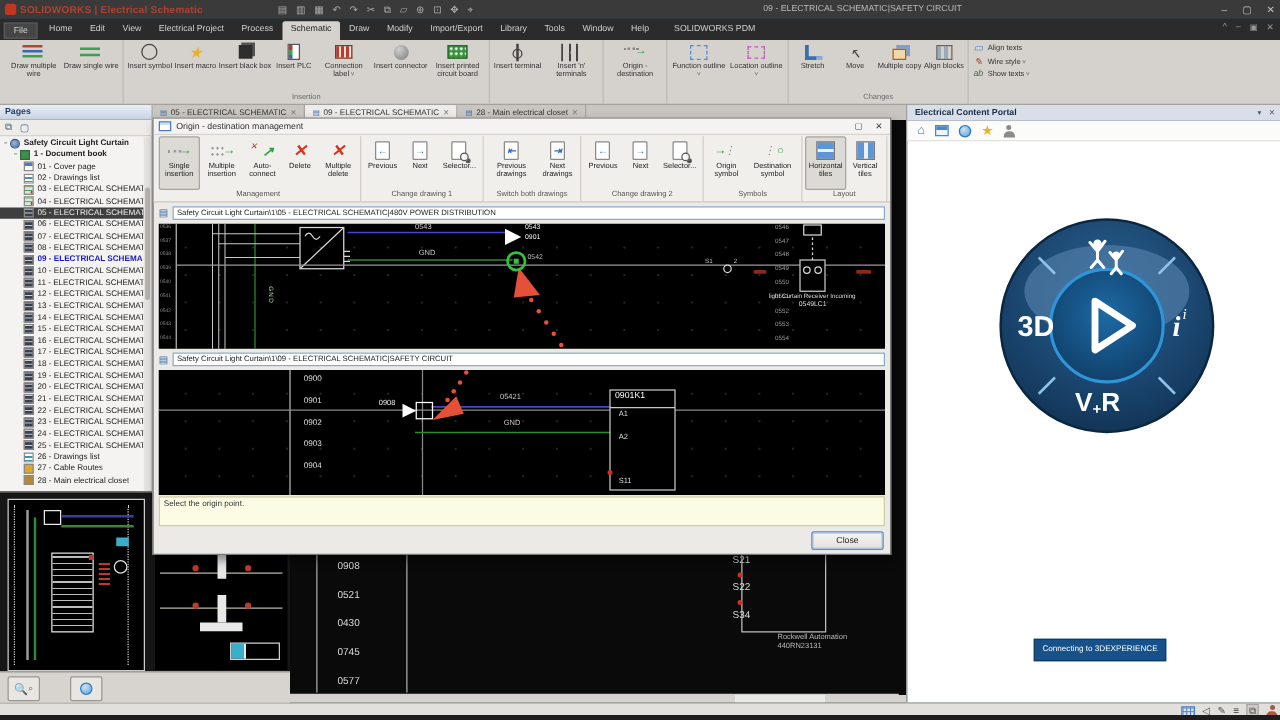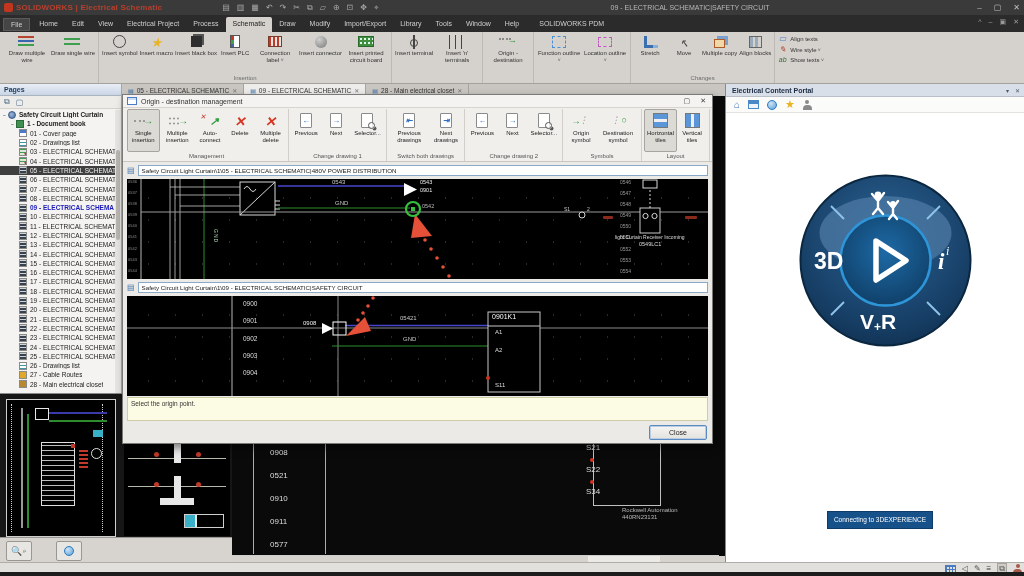--- a/index.html
+++ b/index.html
@@ -607,22 +607,22 @@
     </div>
 
   <div class="editor">
     <div class="ed-vline" style="left:131px"></div>
     <div class="ed-vline" style="left:203px"></div>
     <div class="ed-hline"></div>
     <div class="ed-rows">
 
     <span>0908</span>
         <span>0521</span>
-        <span>0910</span>
-        <span>0911</span>
+        <span>0430</span>
+        <span>0745</span>
         <span>0577</span>
       </div>
     <div class="ed-box"></div>
     <div class="ed-pins">
 
     <span>S21</span>
         <span>S22</span>
         <span>S34</span>
       </div>
     <div class="ed-dot" style="left:468px;top:362px"></div>

